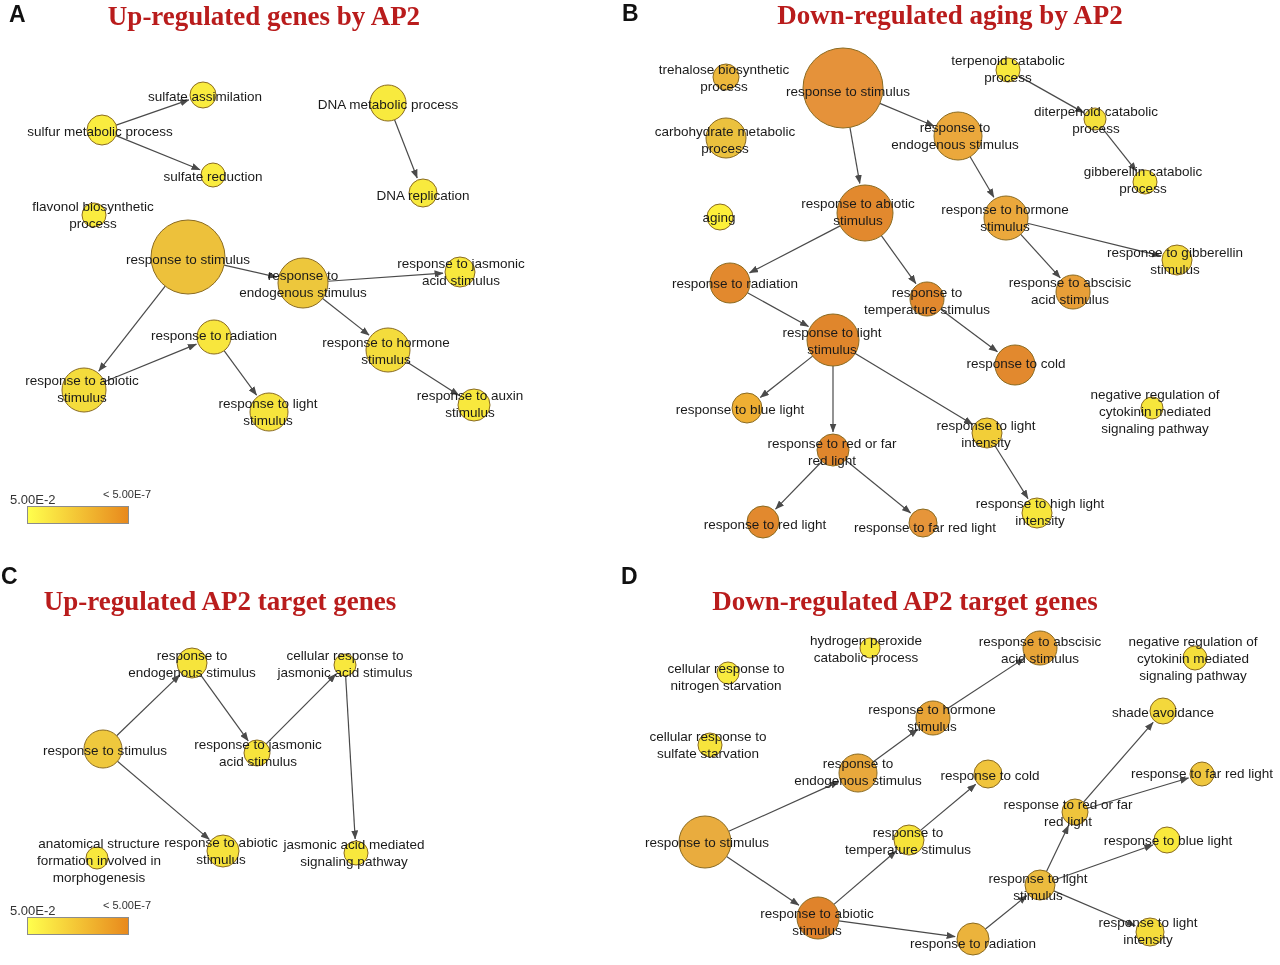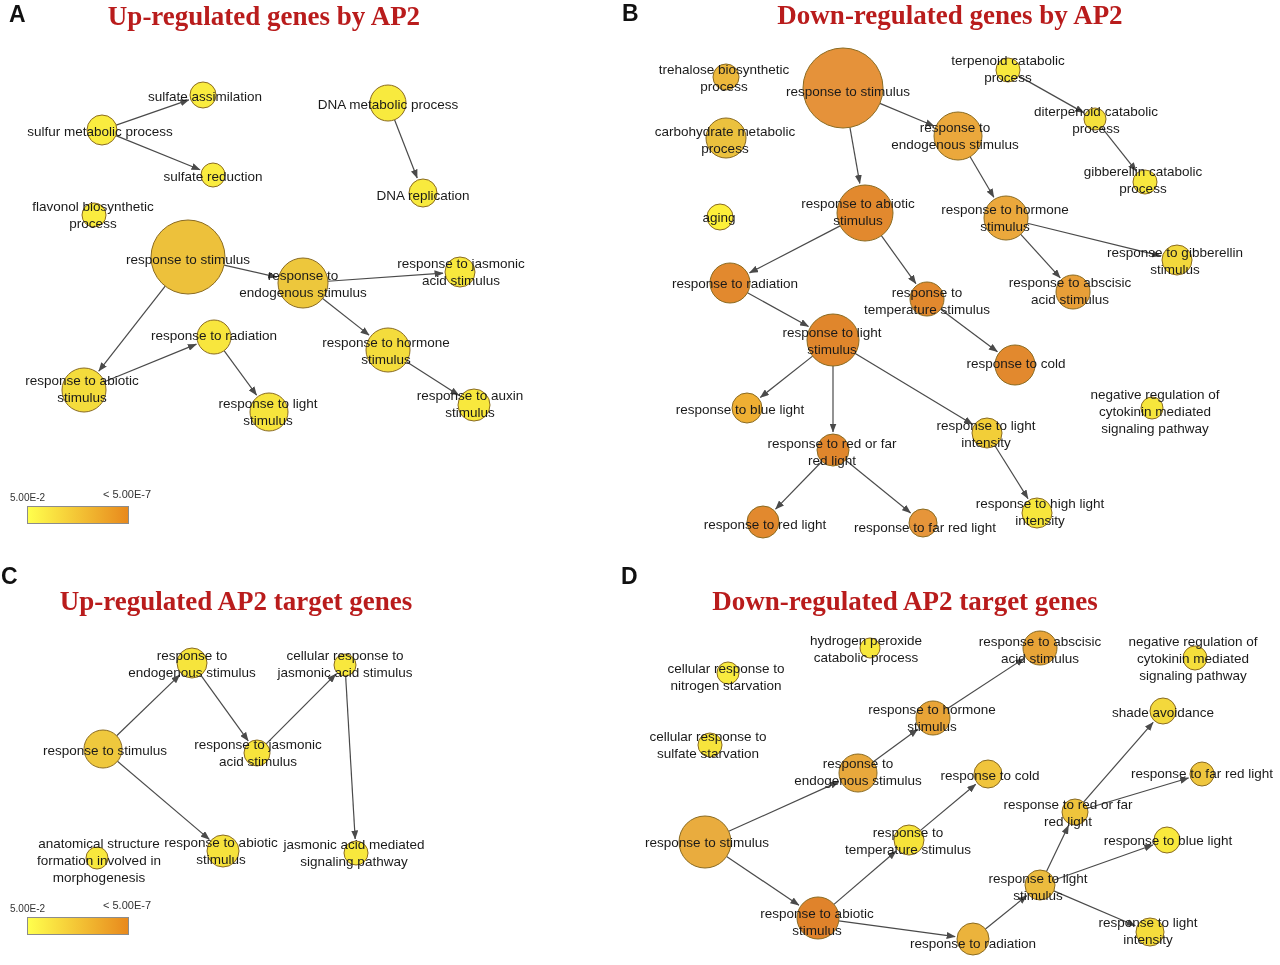--- a/index.html
+++ b/index.html
@@ -28,30 +28,30 @@
   }
   .panel-letter {
     position: absolute;
     font-family: "Liberation Sans", sans-serif;
     font-weight: bold;
     font-size: 23px;
     color: #111;
   }
   .title-a { left: 264px; top: 1px; }
   .title-b { left: 950px; top: 0px; }
-  .title-c { left: 236px; top: 586px; text-align: right; }
+  .title-c { left: 220px; top: 586px; text-align: right; }
   .title-d { left: 905px; top: 586px; text-align: right; }
   .letter-a { left: 9px;   top: 1px; }
   .letter-b { left: 622px; top: 0px; }
   .letter-c { left: 1px;   top: 563px; }
   .letter-d { left: 621px; top: 563px; }
   .legend { position: absolute; width: 150px; height: 40px; }
   .legend-a { left: 10px; top: 488px; }
   .legend-c { left: 10px; top: 899px; }
-  .legend .lmin { position: absolute; left: 0px;  top: 4px; font-size: 10px; color: #333; }
+  .legend .lmin { position: absolute; left: 0px;  top: 4px; font-size: 13px; color: #333; }
   .legend .lmax { position: absolute; left: 93px; top: 0px; font-size: 11px; color: #333; text-align: center; }
   .legend .bar {
     position: absolute; left: 17px; top: 18px;
     width: 100px; height: 16px;
     border: 1px solid #8c8c8c;
   }
 </style>
 </head>
 <body>
 
@@ -240,21 +240,21 @@
         <text text-anchor="middle"><tspan x="1038" y="883.2">response to light</tspan><tspan x="1038" y="900.2">stimulus</tspan></text>
         <text text-anchor="middle"><tspan x="973" y="947.7">response to radiation</tspan></text>
         <text text-anchor="middle"><tspan x="1148" y="927.2">response to light</tspan><tspan x="1148" y="944.2">intensity</tspan></text>
       </g>
     </svg>
 
   <div class="panel-letter letter-a">A</div>
   <div class="panel-title title-a">Up-regulated genes by AP2</div>
 
   <div class="panel-letter letter-b">B</div>
-  <div class="panel-title title-b">Down-regulated genes by AP2</div>
+  <div class="panel-title title-b">Down-regulated aging by AP2</div>
 
   <div class="panel-letter letter-c">C</div>
   <div class="panel-title title-c">Up-regulated AP2 target genes</div>
 
   <div class="panel-letter letter-d">D</div>
   <div class="panel-title title-d">Down-regulated AP2 target genes</div>
 
   <div class="legend legend-a">
     <span class="lmin">5.00E-2</span>
     <span class="lmax">&lt; 5.00E-7</span>

